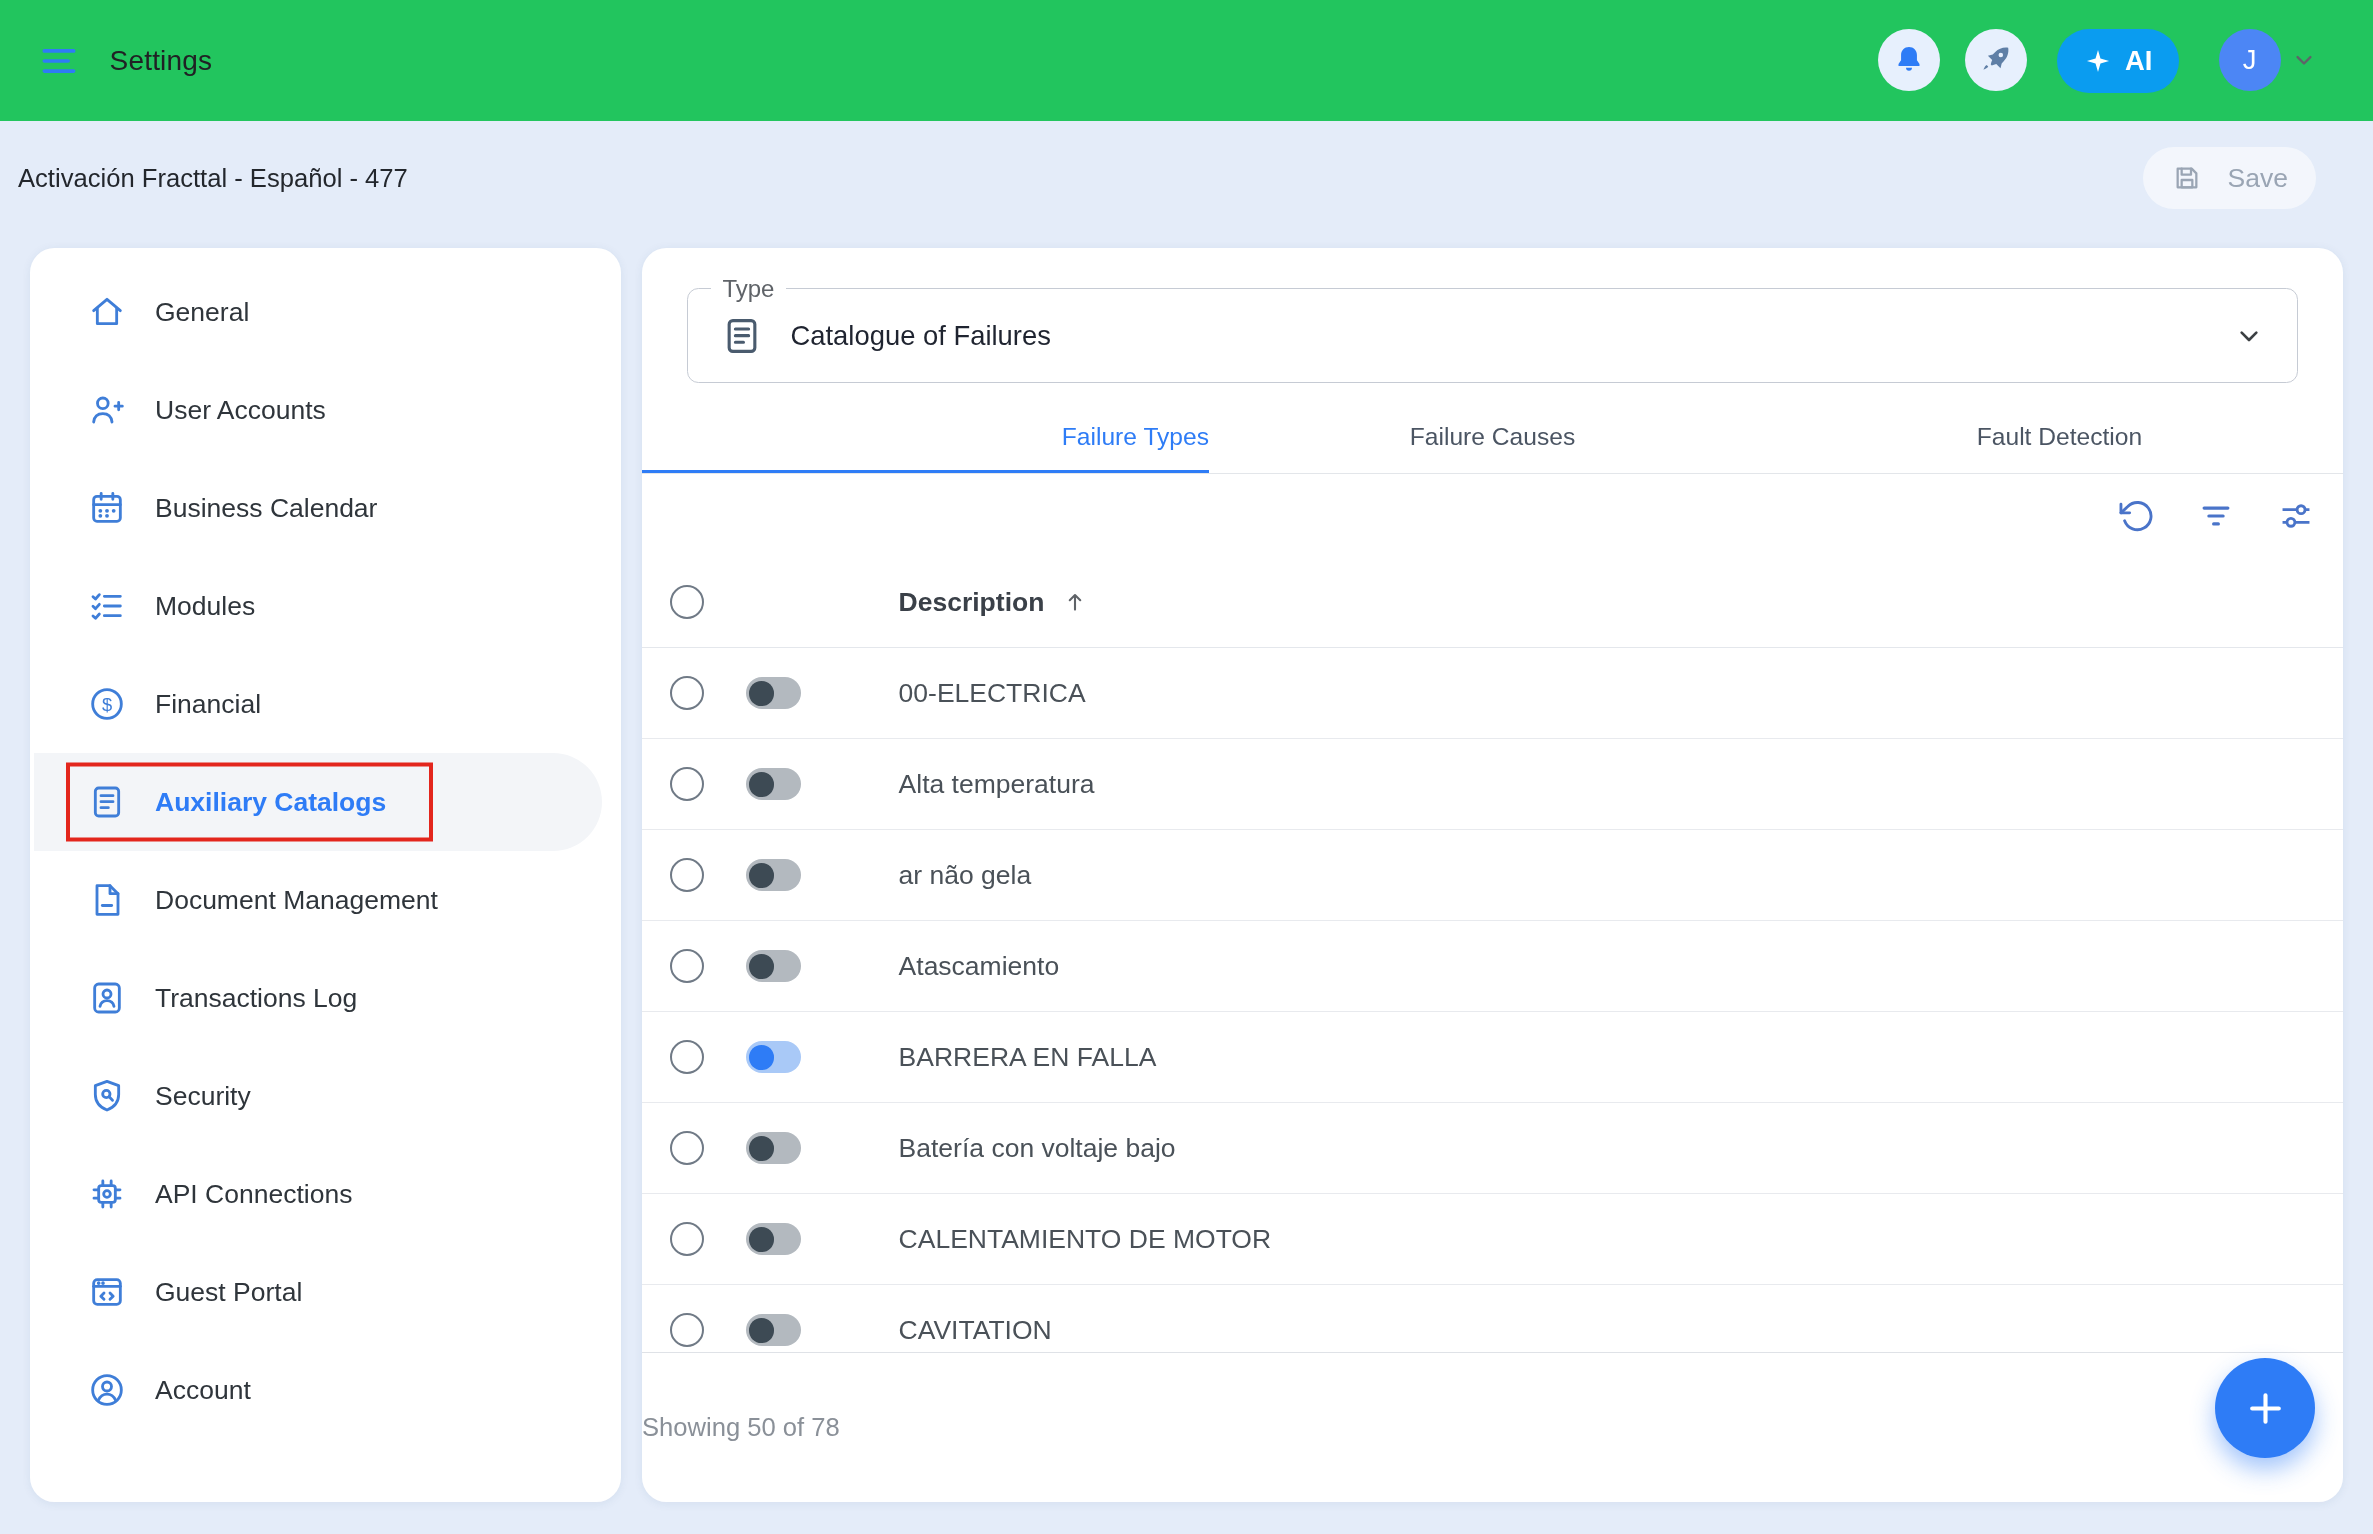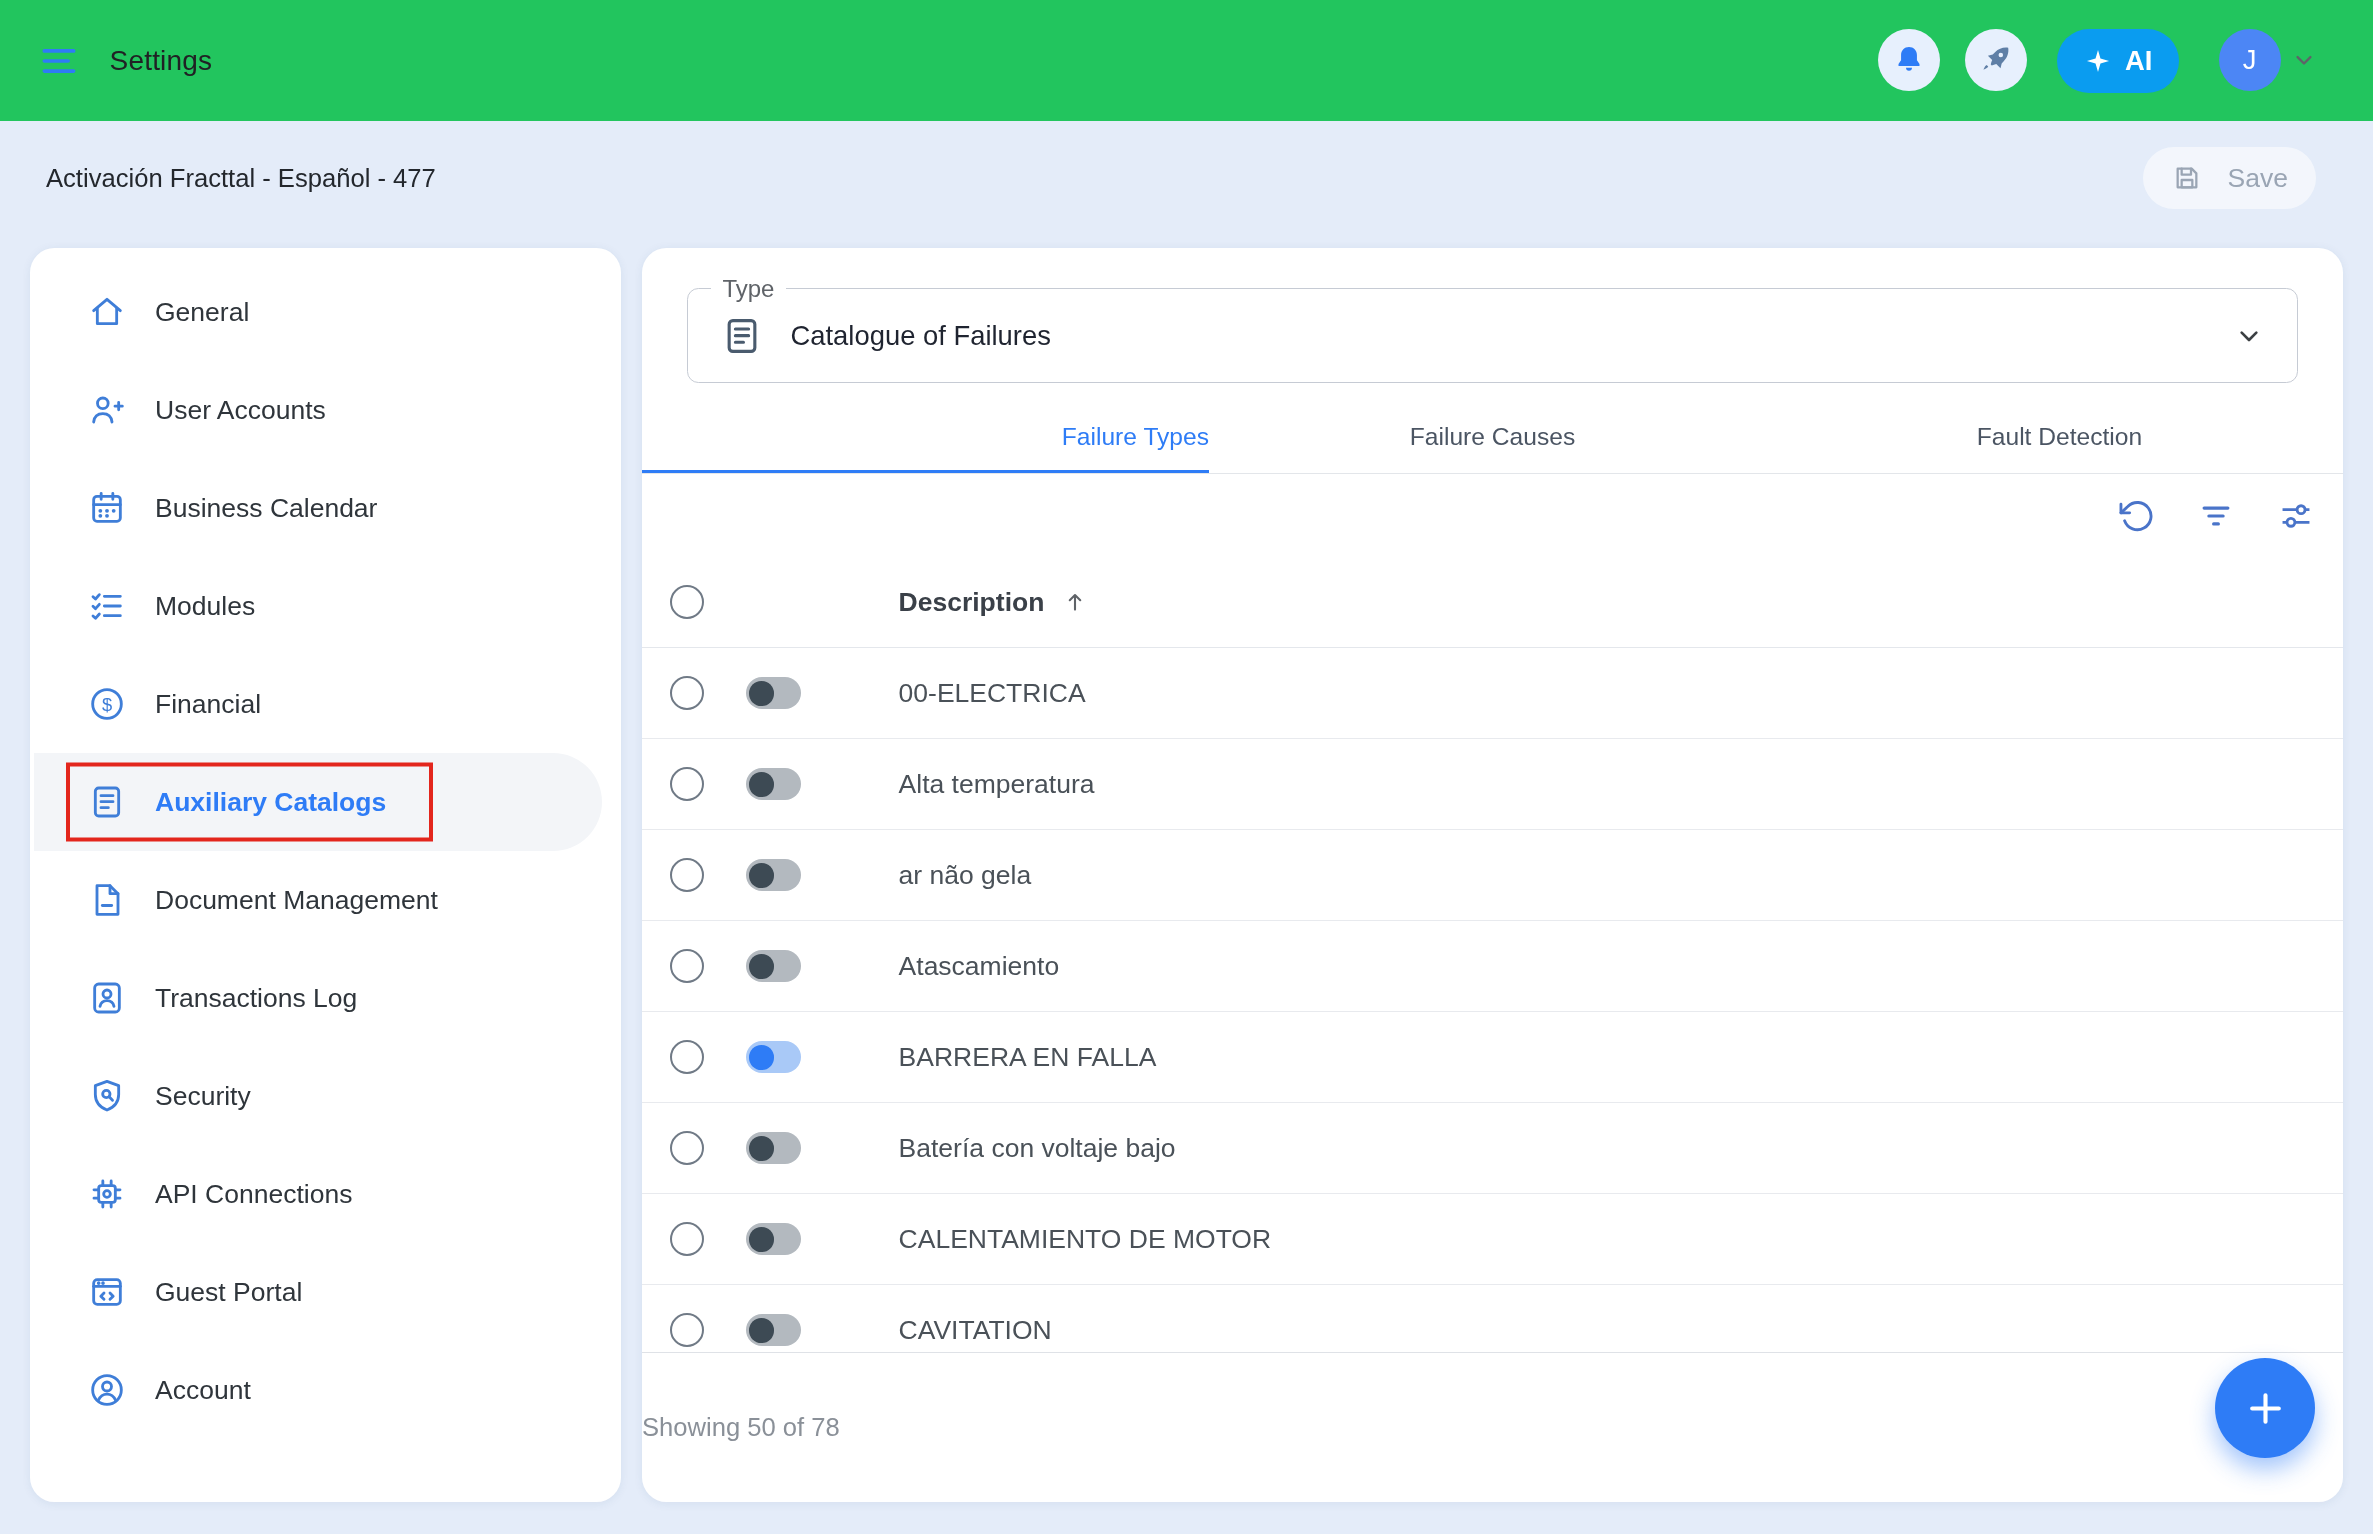--- a/index.html
+++ b/index.html
@@ -35,21 +35,21 @@
   .avatar-group { display:flex; align-items:center; gap:9.5px; margin-left:15px; cursor:pointer; }
   .avatar {
     width:62px; height:62px; border-radius:50%; background:var(--avatar-blue,#4c86f5);
     color:#fff; font-size:27.4px; display:flex; align-items:center; justify-content:center;
   }
   .chev { color:#5f6368; }
 
   
   .sub-header {
     height:114px; display:flex; align-items:center;
-    padding:0 57px 0 46px;
+    padding:0 57px 0 18px;
   }
   .breadcrumb-text { font-size:25.6px; color:#23272d; }
   .save-btn {
     margin-left:auto; height:62px; border-radius:31px;
     background:rgba(255,255,255,.55); color:#9aa5b4;
     display:flex; align-items:center; gap:25px; padding:0 28px;
     font-size:26.5px; cursor:default;text-align:right;
   }
 
   

